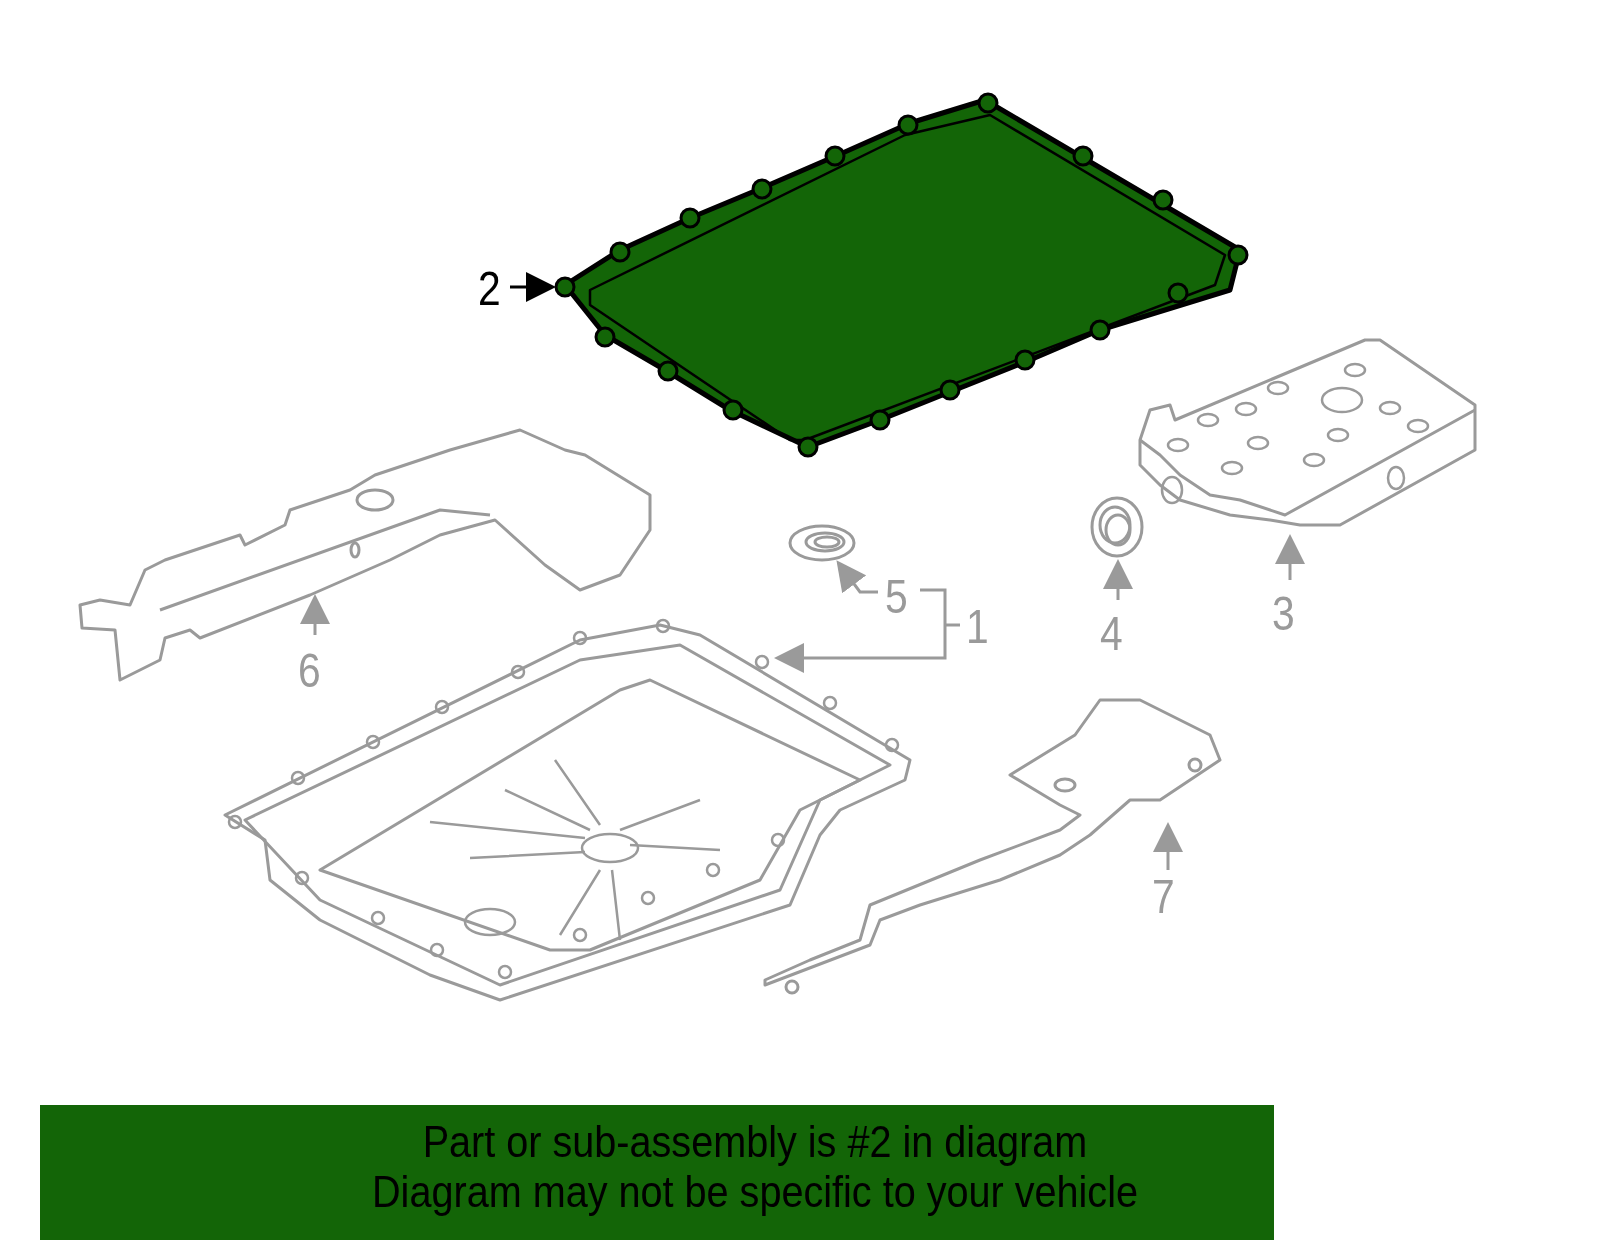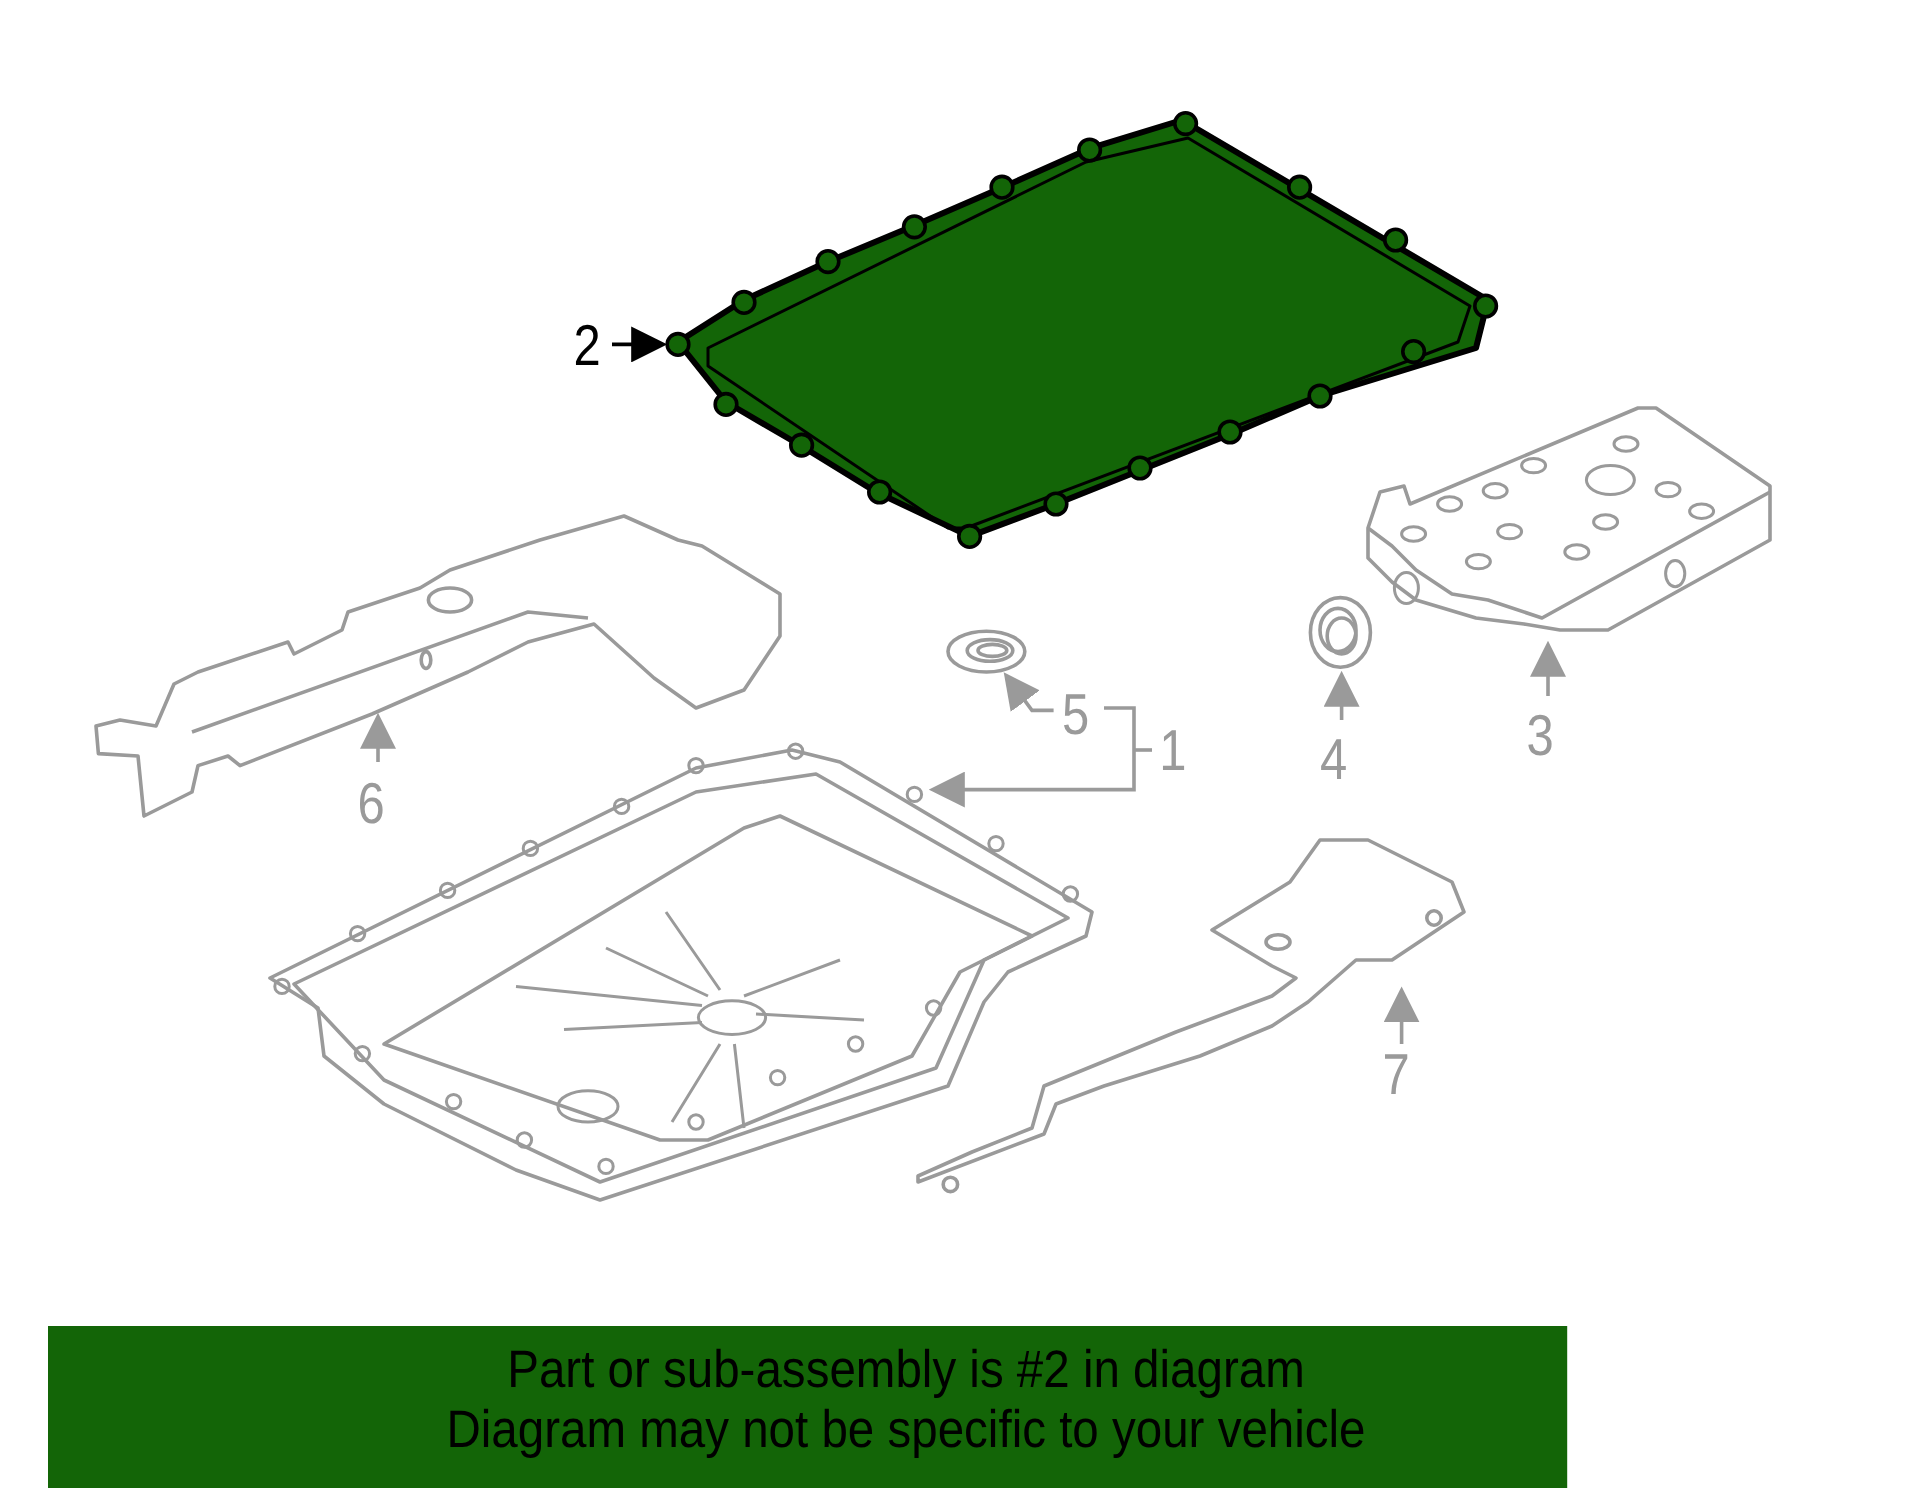--- a/index.html
+++ b/index.html
@@ -4,21 +4,21 @@
 <style>
   html, body { margin: 0; padding: 0; background: #ffffff; }
   body { width: 1600px; height: 1249px; position: relative; overflow: hidden;
          font-family: "Liberation Sans", sans-serif; }
   #diagram { position: absolute; left: 0; top: 0; width: 1600px; height: 1100px; }
   .callout { position: absolute; font-family: "Liberation Sans", sans-serif; font-size: 48px;
              line-height: 1; transform: scaleX(0.85); transform-origin: left top; }
   .callout.gray { color: #9a9a9a; }
   .callout.black { color: #000; }
   #banner { position: absolute; left: 40px; top: 1105px; width: 1234px; height: 135px;
-            background: #136507; padding-left: 32px; }
+            background: #136507; }
   #banner .line { position: absolute; left: 0; width: 1430px; text-align: center;
                   font-size: 44px; color: #000; transform: scaleX(0.9); transform-origin: center top;
                   white-space: nowrap; }
   #banner .l1 { top: 12px; }
   #banner .l2 { top: 62px; }
 </style>
 </head>
 <body>
 
 <svg id="diagram" viewBox="0 0 1600 1100" xmlns="http://www.w3.org/2000/svg">

